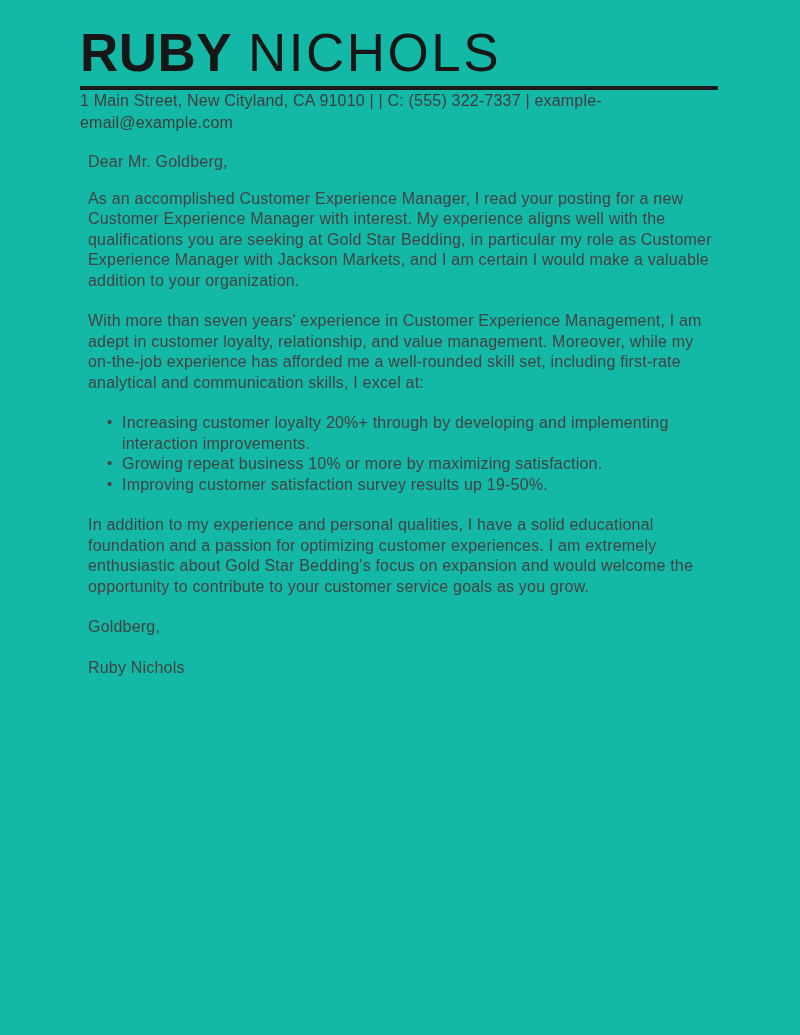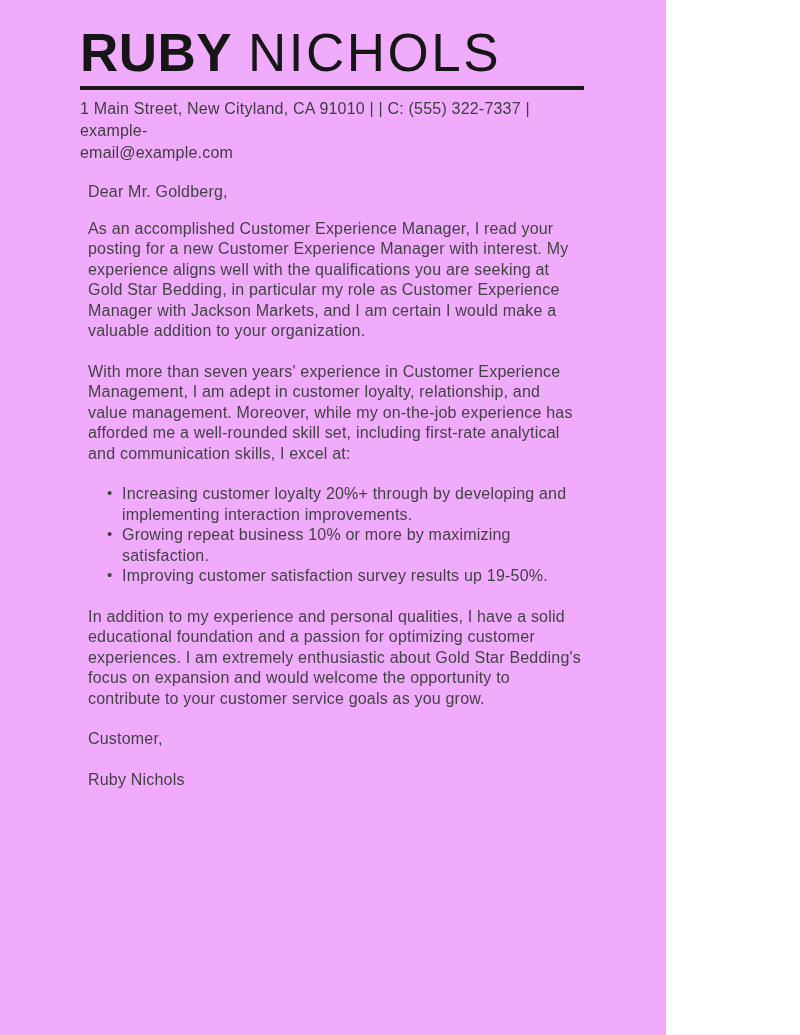--- a/index.html
+++ b/index.html
@@ -8,24 +8,24 @@
     background: #ffffff;
   }
   body {
     width: 800px;
     height: 1035px;
     overflow: hidden;
     font-family: "Liberation Sans", "DejaVu Sans", sans-serif;
   }
   .page {
     box-sizing: border-box;
-    width: 666px;
+    width: 800px;
     height: 1035px;
     padding: 26px 82px 40px 80px;
-    background: #f0abfc;
+    background: #14b8a6;
   }
   
   .name {
     margin: 0;
     font-size: 53px;
     line-height: 1.0;
     color: #161616;
     letter-spacing: 1px;
     white-space: nowrap;
   }
@@ -36,21 +36,21 @@
   .name .last {
     font-weight: 400;
     letter-spacing: 2.5px;
   }
   .header-rule {
     border: none;
     border-top: 4px solid #1a1a1a;
     margin: 7px 0 0 0;
   }
   .contact {
-    margin: 8px 0 0 0;
+    margin: 0 0 0 0;
     font-size: 16px;
     line-height: 22px;
     color: #3d3d3d;
     letter-spacing: 0.2px;
   }
   .contact span { display: block; }
   
   .letter {
     margin-top: 18px;
     font-size: 16px;
@@ -115,18 +115,18 @@
     <ul>
       <li>Increasing customer loyalty 20%+ through by developing and implementing interaction improvements.</li>
       <li>Growing repeat business 10% or more by maximizing satisfaction.</li>
       <li>Improving customer satisfaction survey results up 19-50%.</li>
     </ul>
 
     <p>In addition to my experience and personal qualities, I have a solid educational foundation and a passion for optimizing customer experiences. I am extremely enthusiastic about Gold Star Bedding's focus on expansion and would welcome the opportunity to contribute to your customer service goals as you grow.</p>
 
 
 
-    <p class="closing">Customer,</p>
+    <p class="closing">Goldberg,</p>
 
     <p class="signature">Ruby Nichols</p>
   </div>
 
 </div>
 
 </body></html>

